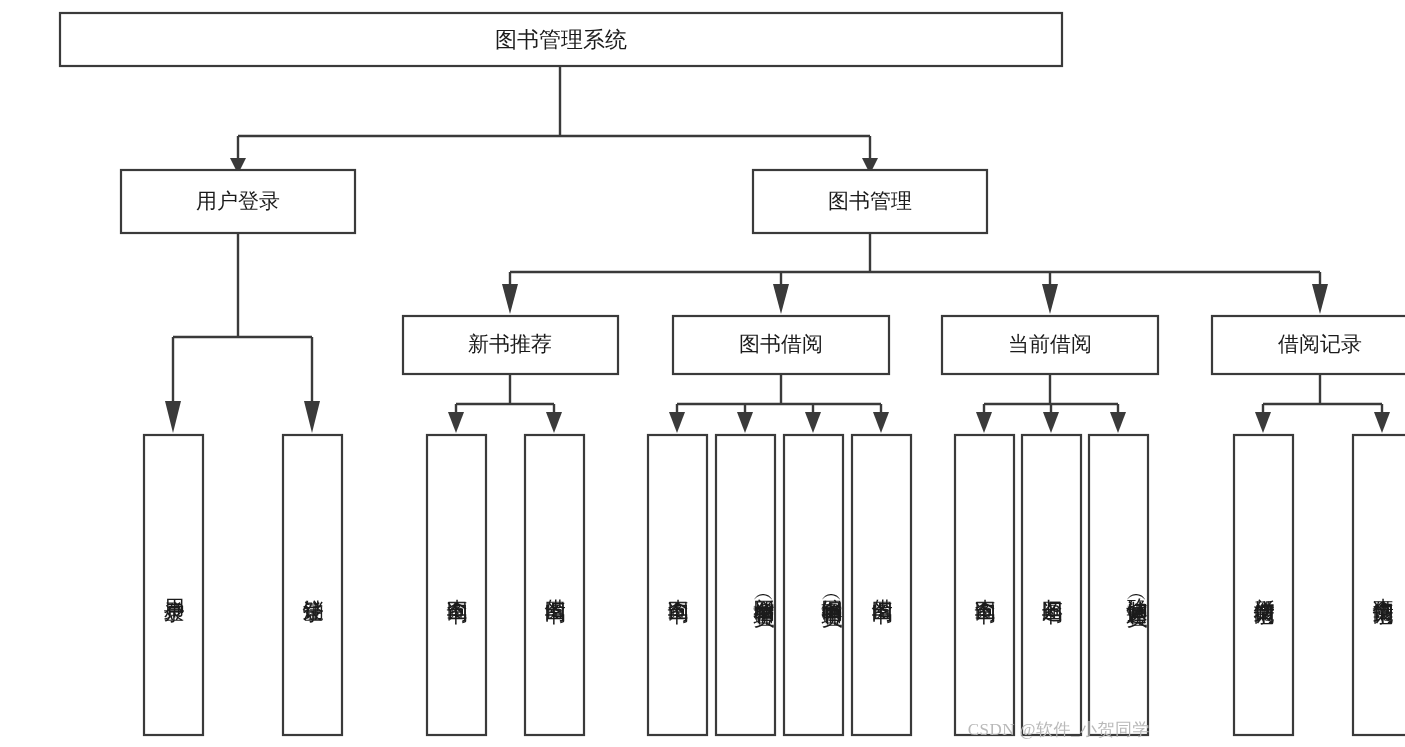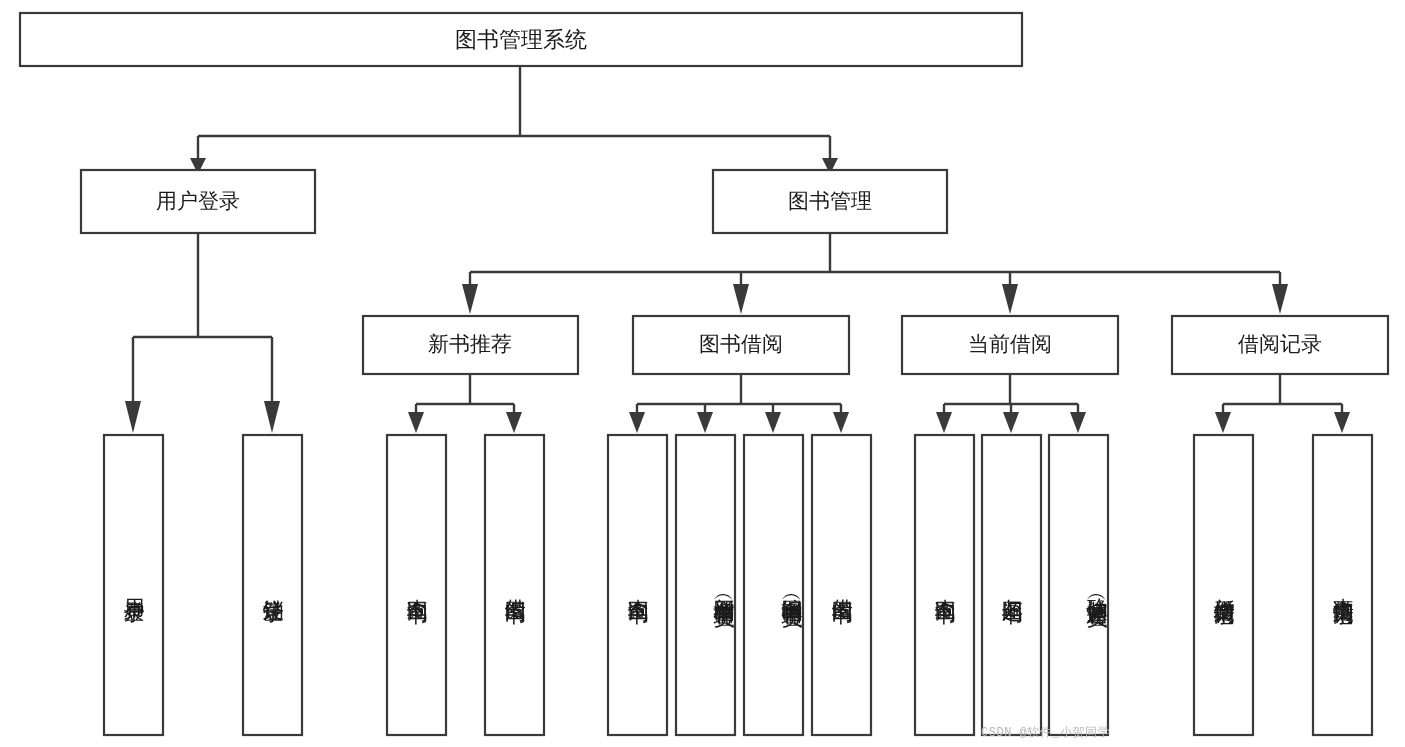--- a/index.html
+++ b/index.html
@@ -12,20 +12,21 @@
     width: 1405px;
     height: 747px;
     font-family: "DejaVu Sans", "Liberation Sans", sans-serif;
     overflow: hidden;
   }
   #diagram-root {
     position: relative;
     width: 1120px;
     height: 747px;
     background: #ffffff;
+    margin-left: 40px;
   }
   svg#diagram-svg {
     position: absolute;
     left: 0;
     top: 0;
     width: 1405px;
     height: 747px;
     display: block;
   }
   .node-box {
@@ -71,22 +72,22 @@
     letter-spacing: 1.5px;
     color: #1b1b1b;
     white-space: nowrap;
     pointer-events: none;
     user-select: none;
   }
   .watermark {
     position: absolute;
     right: 10px;
     bottom: 6px;
-    font-family: Liberation Mono, monospace;
-    font-size: 12px;
+    font-family: Liberation Serif, serif;
+    font-size: 17px;
     color: #b9b9b9;
     letter-spacing: 0.5px;
     white-space: nowrap;
     user-select: none;
   }
 </style>
 </head>
 <body>
 
 <div id="diagram-root">

